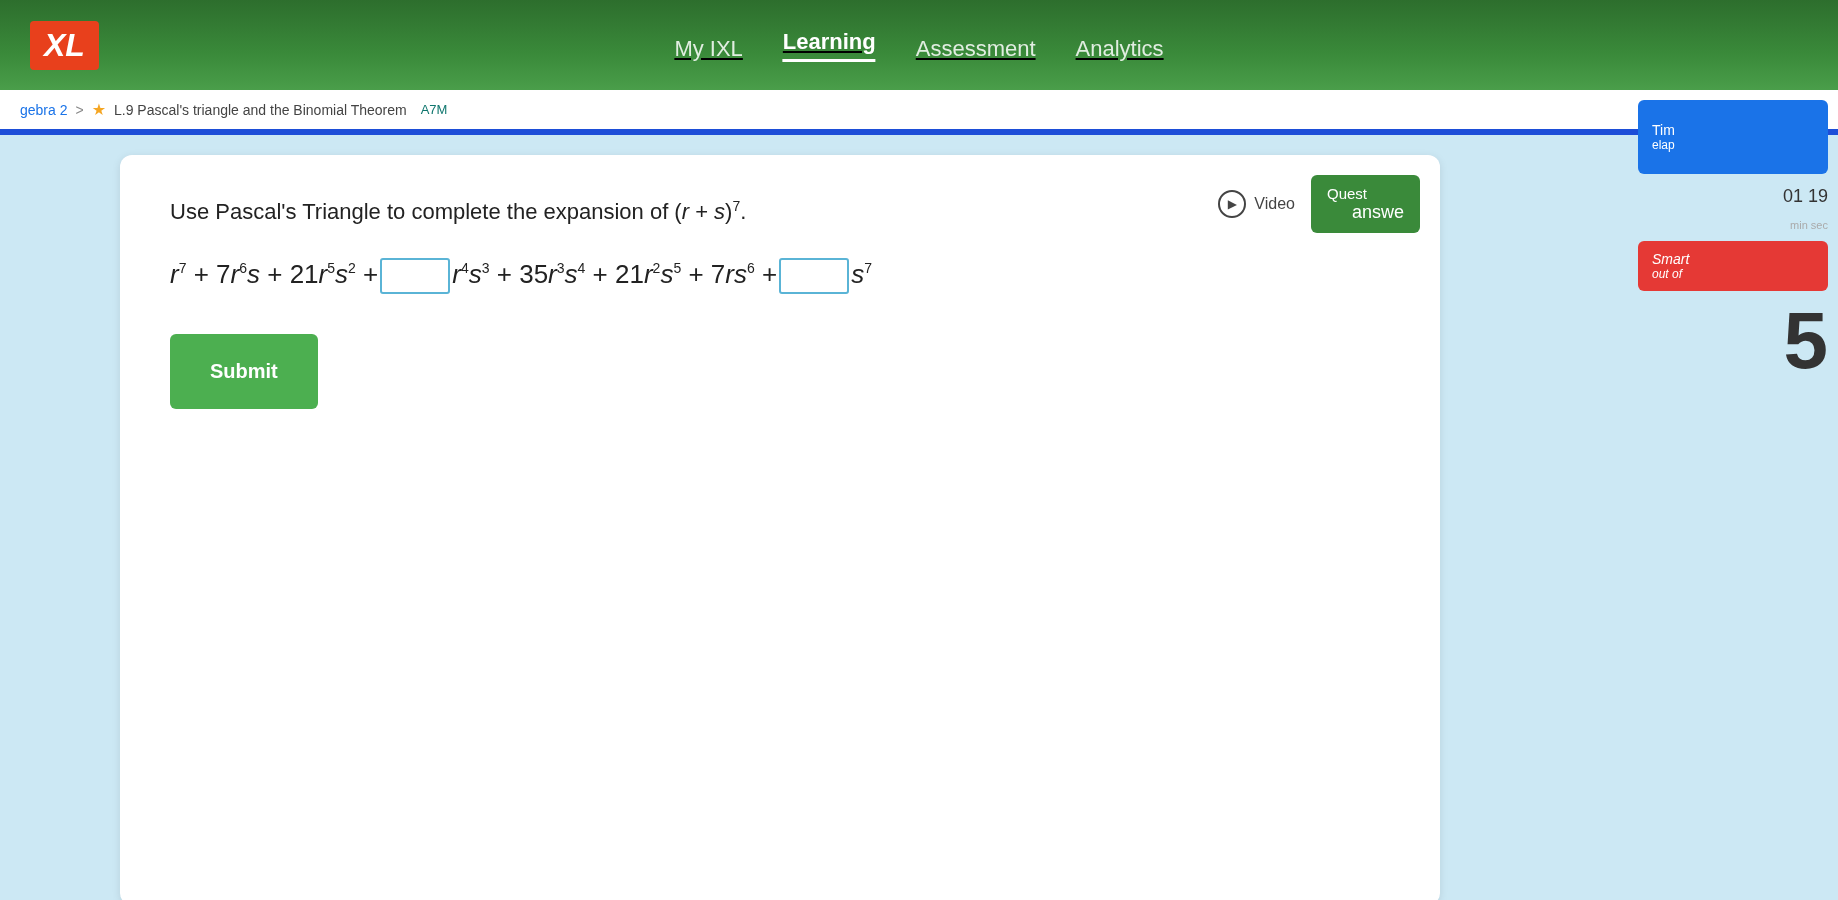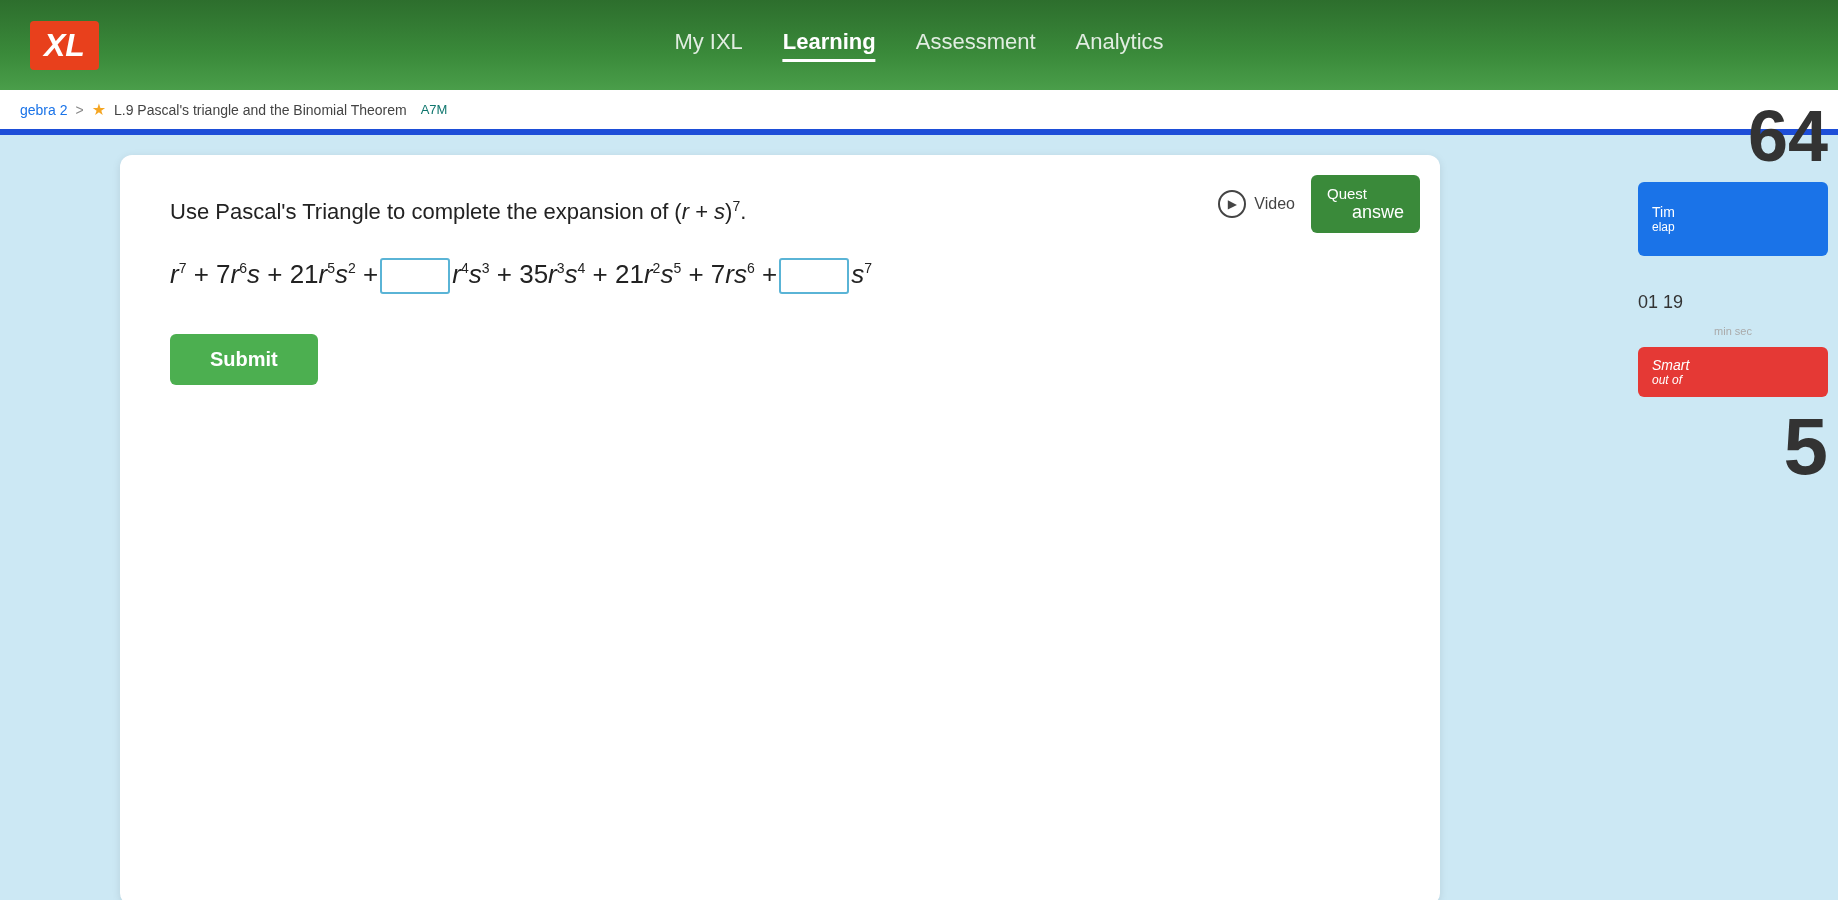--- a/index.html
+++ b/index.html
@@ -22,21 +22,22 @@
       padding: 6px 14px;
       border-radius: 4px;
       font-style: italic;
     }
     .nav {
       display: flex;
       gap: 40px;
       position: absolute;
       left: 50%;
       transform: translateX(-50%);
-      align-items: flex-start;
+      align-items: flex-end;
+      text-decoration: underline;
     }
     .nav-item {
       color: rgba(255,255,255,0.85);
       font-size: 22px;
       cursor: pointer;
       text-decoration: none;
     }
     .nav-item.active {
       color: white;
       font-weight: bold;
@@ -116,21 +117,21 @@
     sup {
       font-size: 14px;
       vertical-align: super;
     }
 
     .submit-btn {
       background: #4caf50;
       color: white;
       border: none;
       border-radius: 6px;
-      padding: 14px 40px;
+      padding: 26px 40px;
       font-size: 20px;
       font-weight: bold;
       cursor: pointer;
     }
 
     .video-btn {
       display: flex;
       align-items: center;
       gap: 8px;
       cursor: pointer;
@@ -225,33 +226,32 @@
       <span>
         <em>s</em><sup>7</sup>
       </span>
     </div>
 
     
     <button class="submit-btn">Submit</button>
   </div>
 
   <div class="side-panel">
-    <div style="font-size:72px; font-weight:bold; color:#333; text-align:right; line-height:1;">64</div>
 
     <div style="background:#1a73e8; color:white; border-radius:6px; padding:22px 14px; font-size:14px;">
       <div>Tim</div>
       <div style="font-size:12px;">elap</div>
     </div>
 
-    <div style="color:#333; font-size:18px; text-align:left; padding:2px 0;margin-top:24px;">
+    <div style="color:#333; font-size:18px; text-align:right; padding:2px 0;">
       <span>01</span>
       <span> </span>
       <span>19</span>
     </div>
-    <div style="color:#aaa; font-size:11px; text-align:center;">min  sec</div>
+    <div style="color:#aaa; font-size:11px; text-align:right;">min  sec</div>
 
     <div style="background:#e53935; color:white; border-radius:6px; padding:10px 14px; font-size:14px;font-style:italic;">
       <div>Smart</div>
       <div style="font-size:12px;">out of</div>
     </div>
 
     <div style="font-size:80px; font-weight:bold; color:#333; text-align:right; line-height:1;">5</div>
   </div>
 </div>
 

